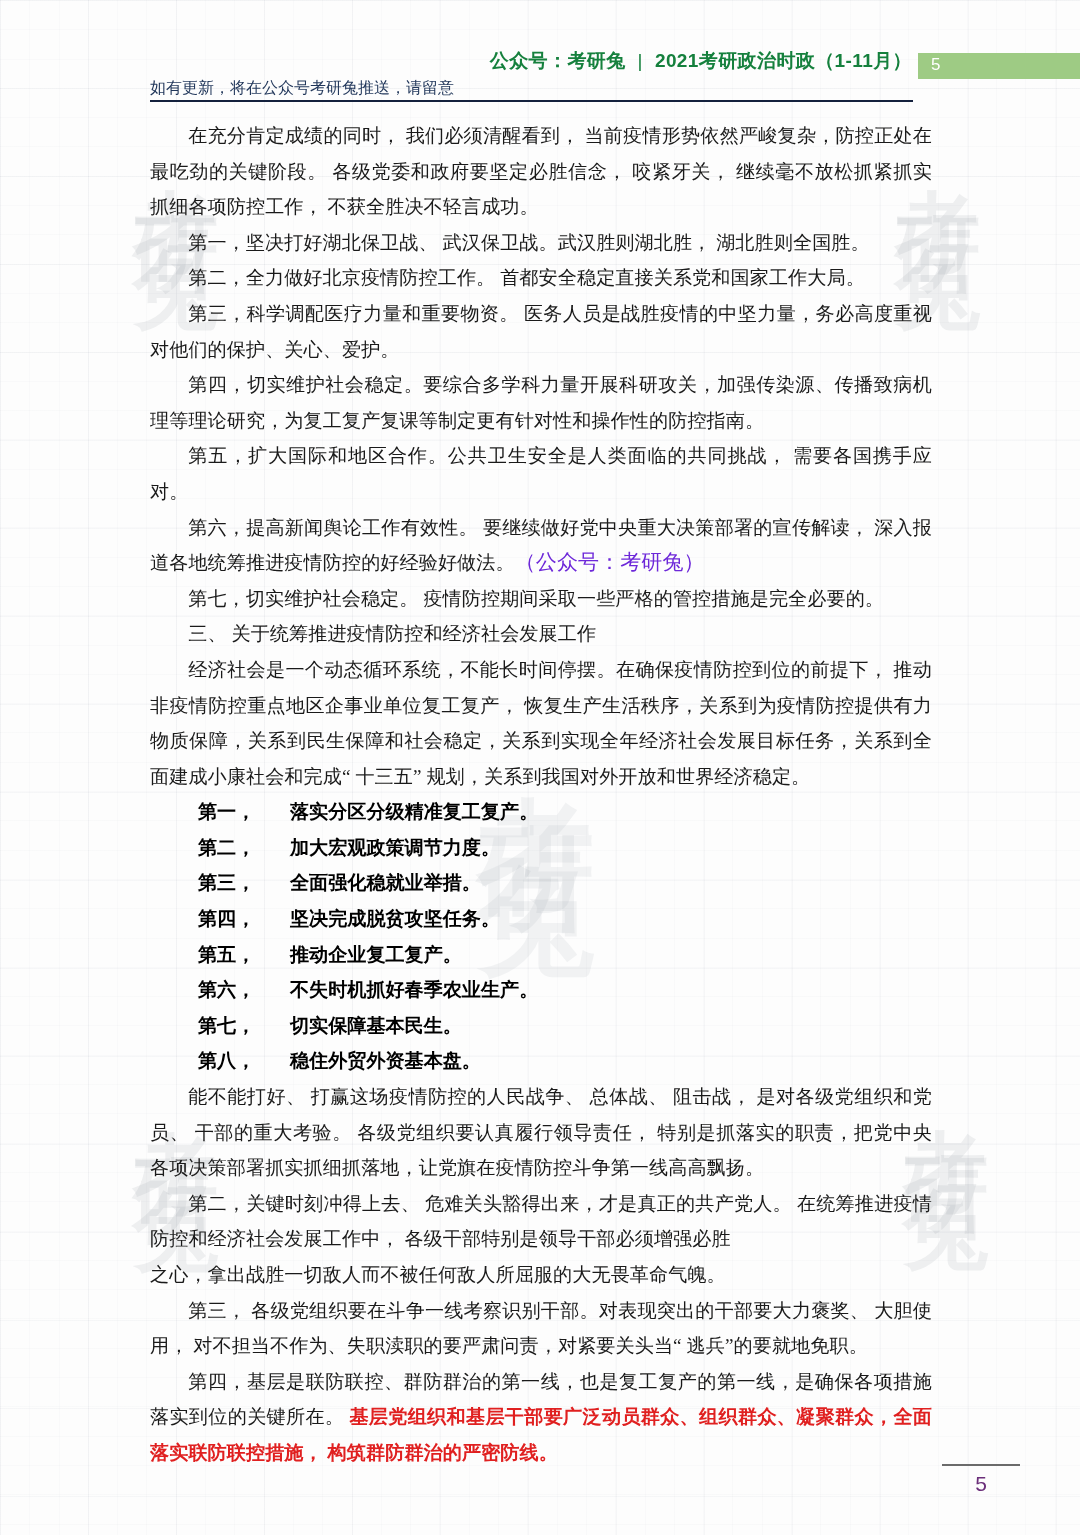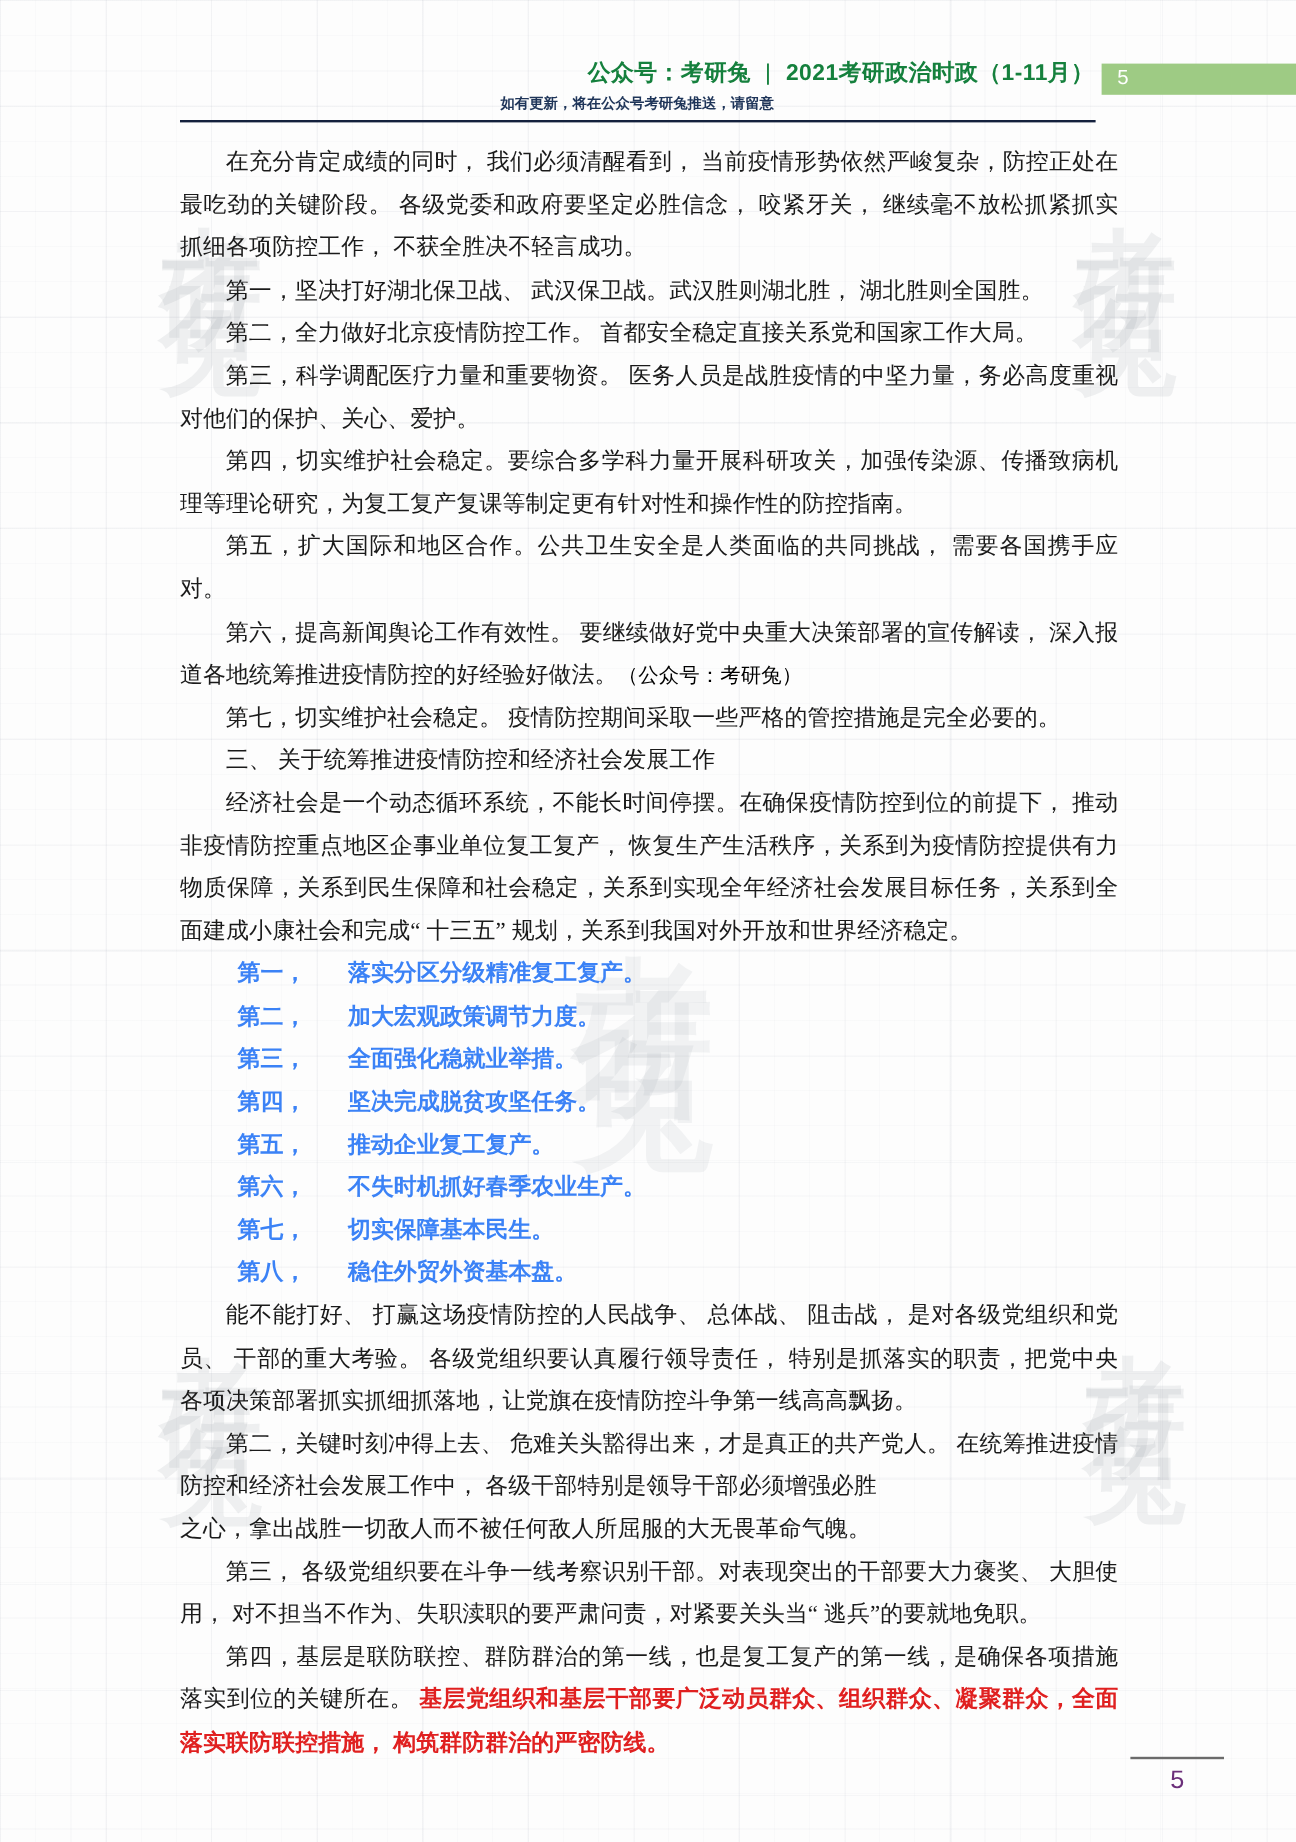--- a/index.html
+++ b/index.html
@@ -84,24 +84,24 @@
     font-weight: 700;
     font-family: Liberation Sans, sans-serif;
     letter-spacing: 0.4px;
     white-space: nowrap;
   }
   .header-title .sep { padding: 0 12px; font-weight: 400; }
   .header-sub {
     position: absolute;
     left: 150px; top: 78px;
     width: 762px;
-    text-align: center;
+    text-align: left;
     color: #1f3559;
-    font-size: 12px;
-    font-weight: 700;
+    font-size: 16px;
+    font-weight: 400;
     font-family: "Liberation Sans", sans-serif;
     white-space: nowrap;
   }
   .header-rule {
     position: absolute;
     left: 150px; top: 100px;
     width: 763px; height: 2px;
     background: #14213d;
   }
 
@@ -117,29 +117,29 @@
     margin: 0;
     font-size: 19.1px;
     line-height: 35.6px;
     color: #1a1a1a;
     text-align: justify;
     text-justify: inter-ideograph;
     letter-spacing: 0.1px;
   }
   p.indent { text-indent: 2em; }
   .u { text-underline-offset: 3px; }
-  .green { color: #000000; font-size: 17px; }
+  .green { color: #6d28d9; font-size: 21px; }
   .red-b { color: #e02020; font-weight: 700; }
 
   
   .red-list { margin: 0; }
   .red-list .rl-row {
     font-size: 19.1px;
     line-height: 35.6px;
-    color: #3b82f6;
+    color: #000000;
     font-weight: 700;
     padding-left: 48px;
     white-space: nowrap;
   }
   .red-list .rl-num { display: inline-block; width: 92px; }
 
   
   .footer-rule {
     position: absolute;
     left: 942px; top: 1464px;

